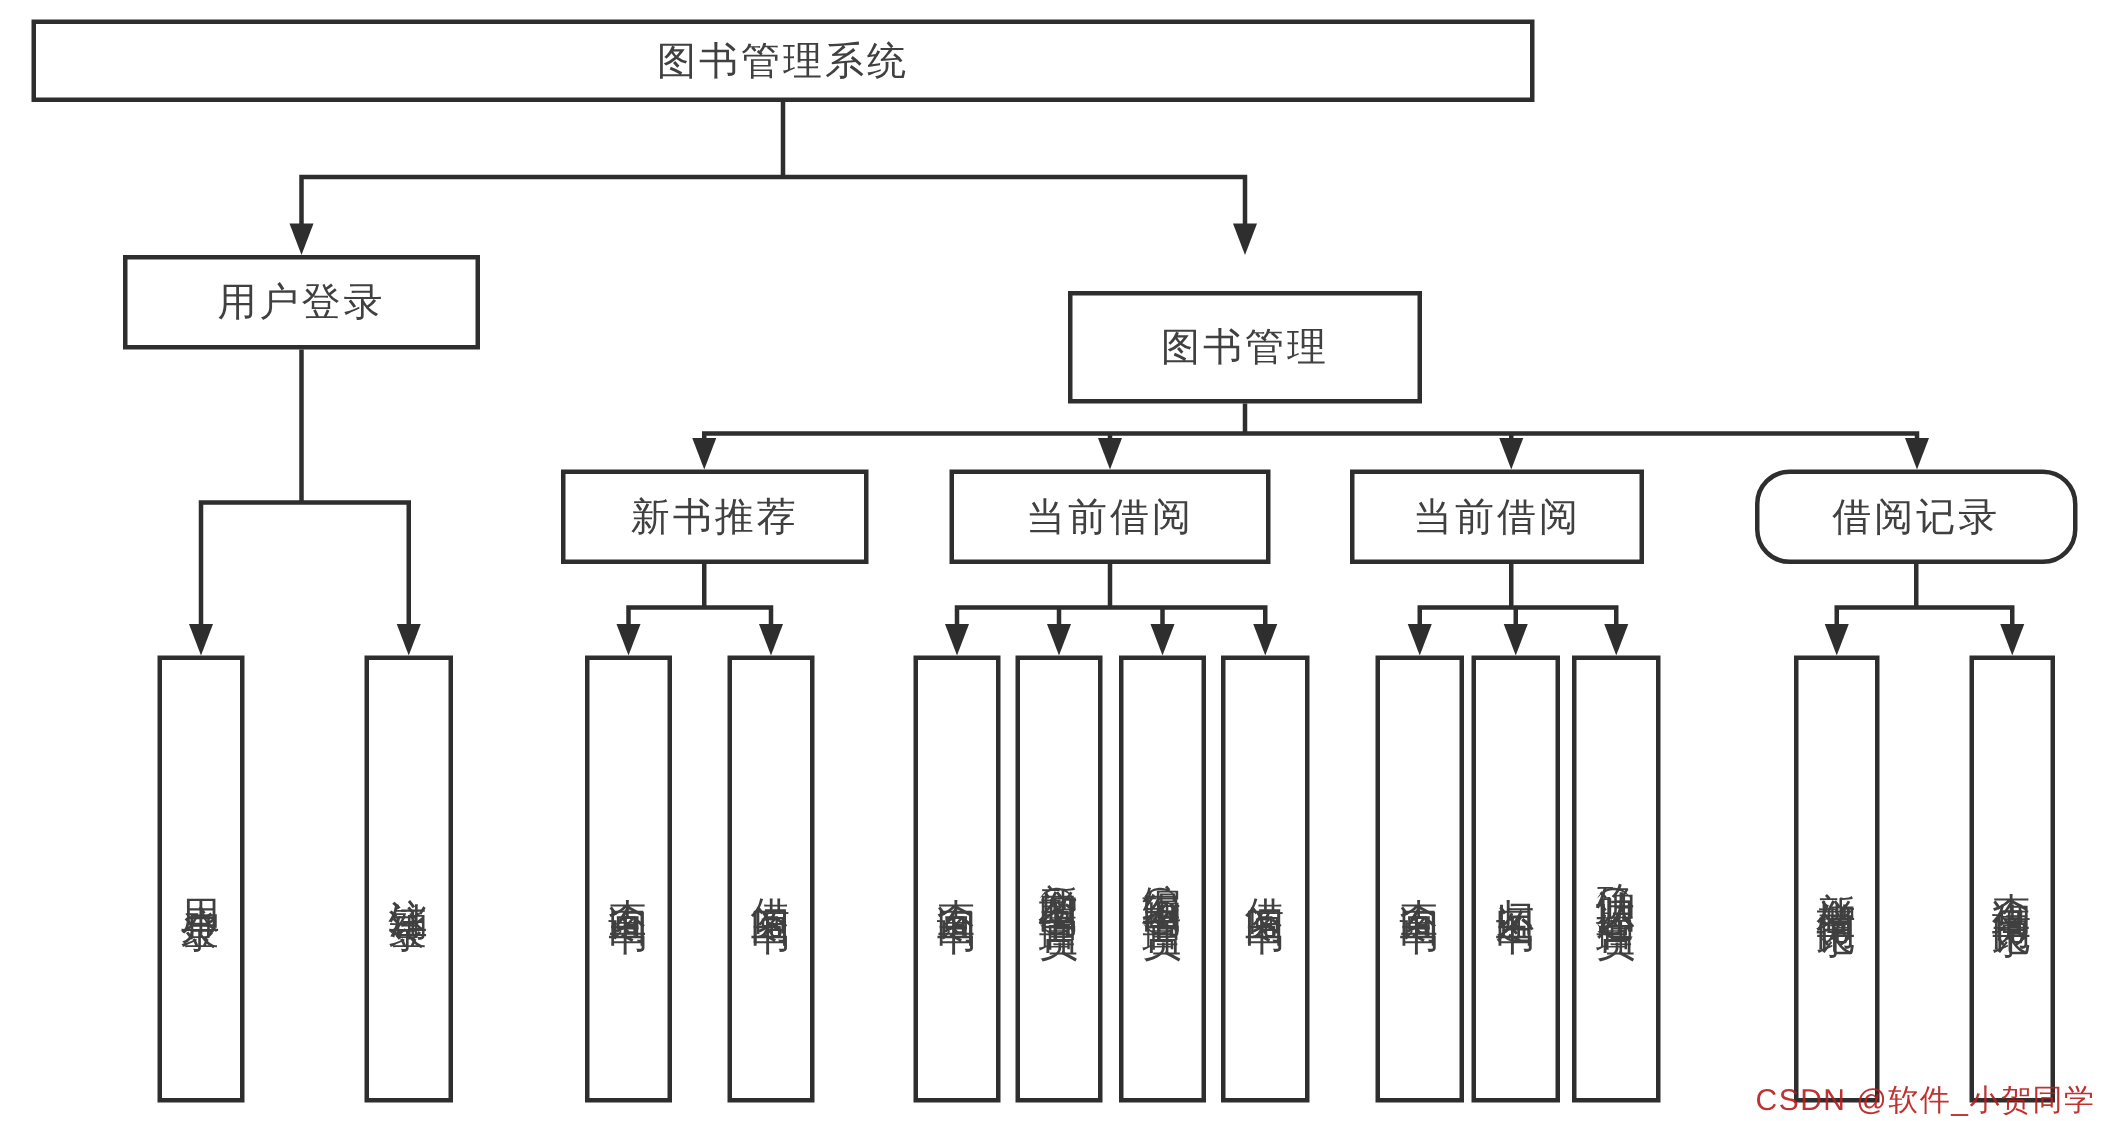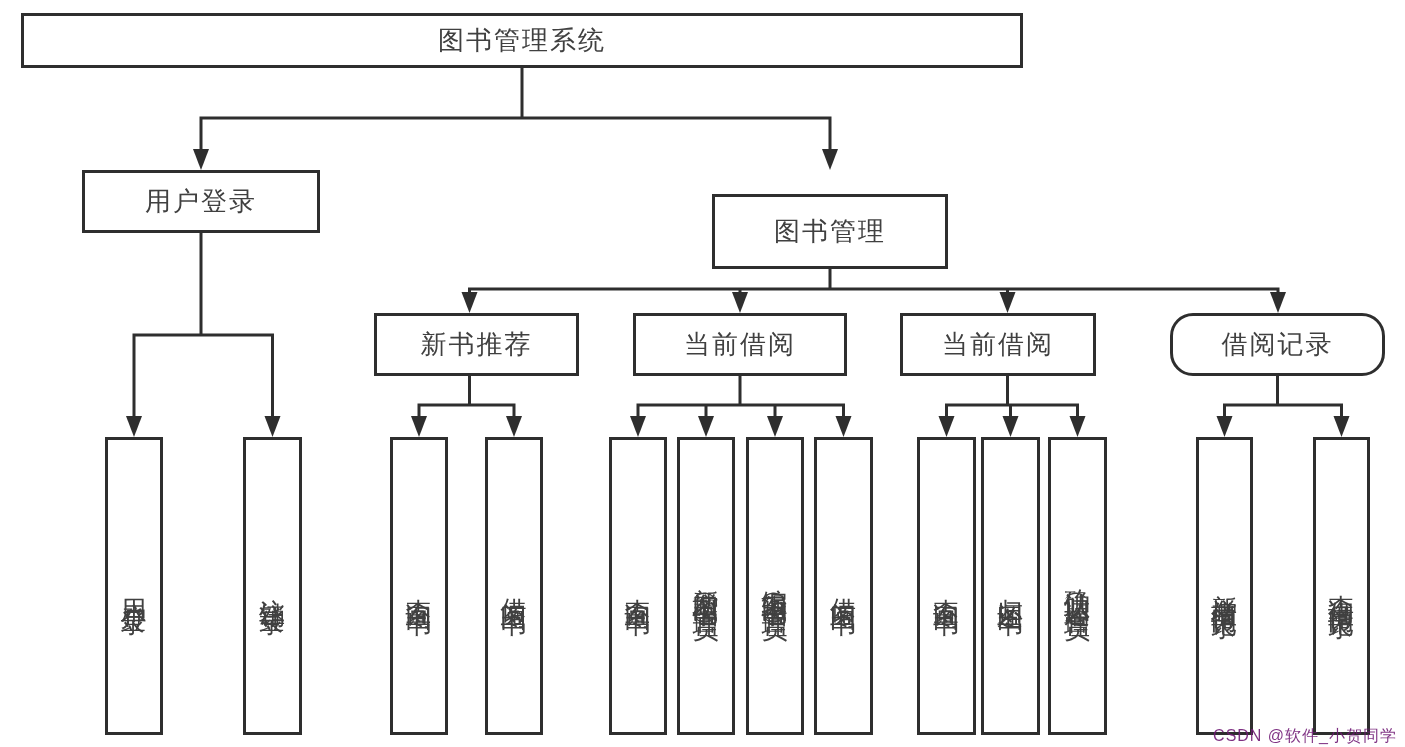--- a/index.html
+++ b/index.html
@@ -68,22 +68,22 @@
   .l-c4 { left: 814px;  width: 59px; }
   .l-d1 { left: 917px;  width: 59px; }
   .l-d2 { left: 981px;  width: 59px; }
   .l-d3 { left: 1048px; width: 59px; }
   .l-e1 { left: 1196px; width: 57px; }
   .l-e2 { left: 1313px; width: 57px; }
   .watermark {
     position: absolute;
     right: 8px;
     bottom: 0px;
-    font-size: 16px;
-    color: #701a75;
+    font-size: 20px;
+    color: #b91c1c;
     letter-spacing: 1px;
     white-space: nowrap;
     z-index: 3;
     opacity: 0.9;
   }
 </style>
 </head>
 <body>
 
 <div class="canvas">

